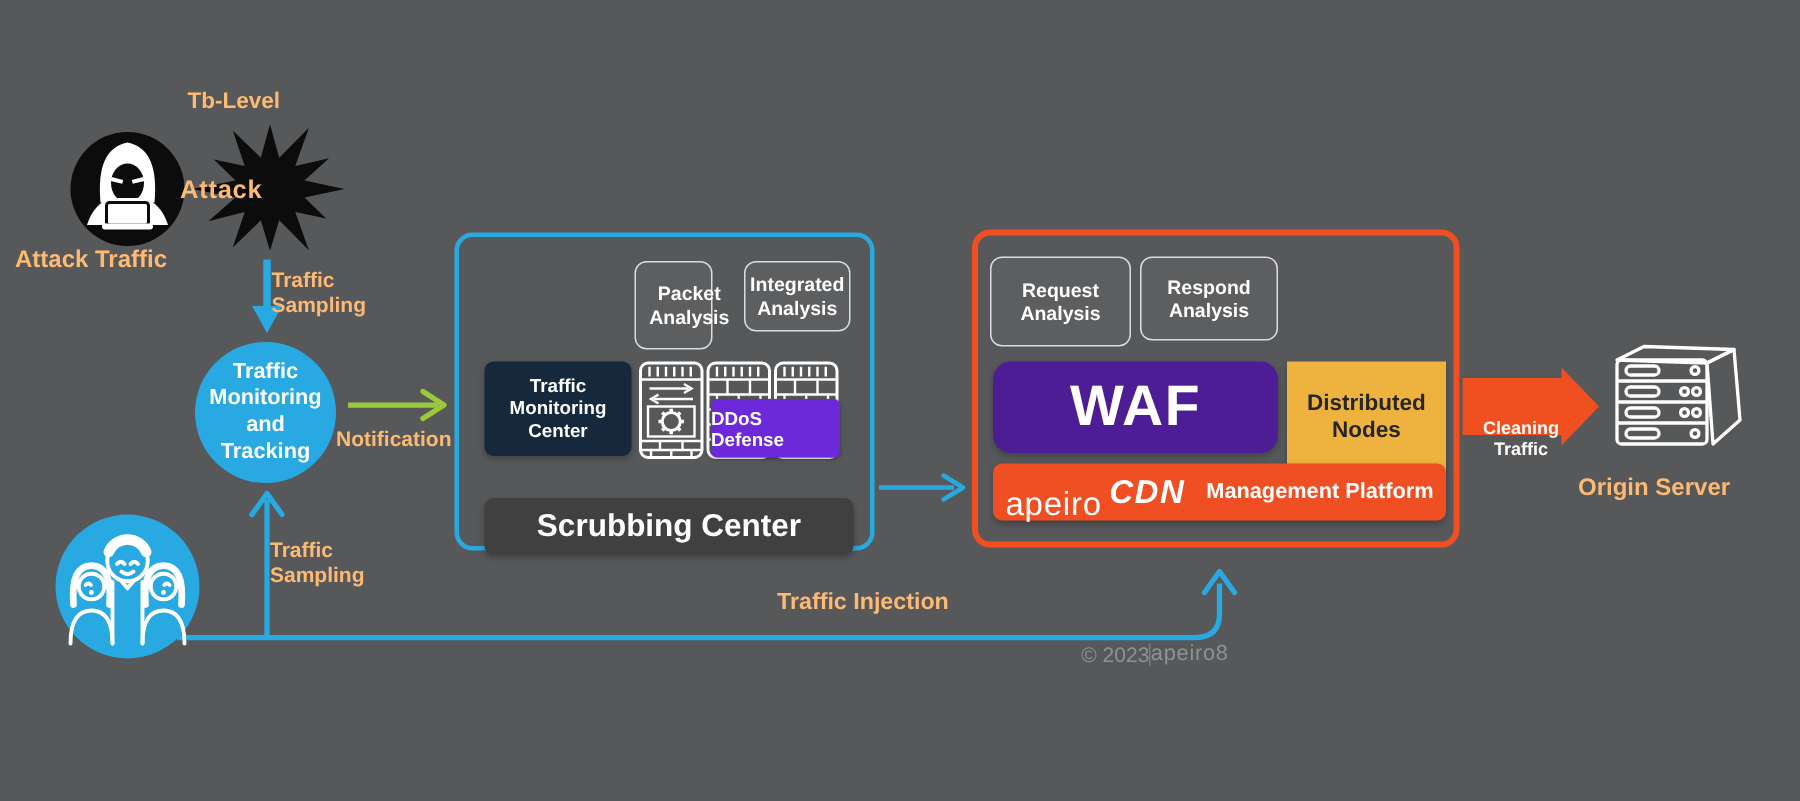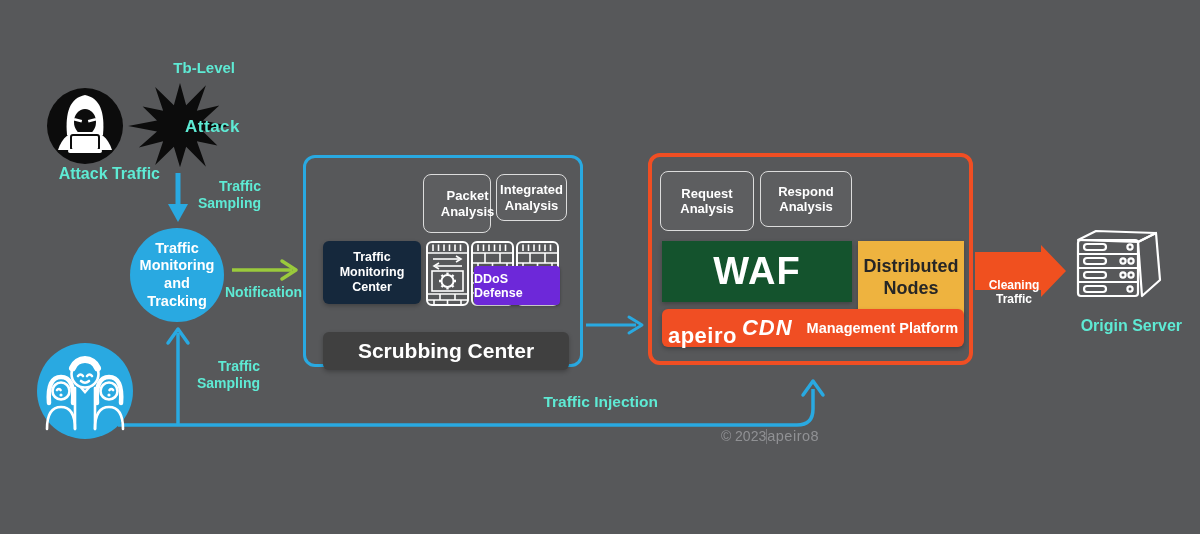--- a/index.html
+++ b/index.html
@@ -3,21 +3,21 @@
 <meta charset="utf-8">
 <style>
   html,body{margin:0;padding:0;background:#57585a;}
   .canvas{
     position:relative;width:1200px;height:534px;overflow:hidden;
     background:#57585a;
     font-family:"Liberation Sans","DejaVu Sans",sans-serif;
     color:#fff;
   }
   .abs{position:absolute;}
-  .lbl{font-weight:700;color:#5eead4;text-align:right;line-height:1.2;}
+  .lbl{font-weight:700;color:#fdba74;text-align:left;line-height:1.2;}
   .ml{white-space:pre-line;}
   .overlay{position:absolute;left:0;top:0;pointer-events:none;}
 
   
   .monitor-circle{
     left:130px;top:228px;width:94px;height:94px;border-radius:50%;
     background:#29a9e1;display:flex;align-items:center;justify-content:center;
     font-weight:700;font-size:14.5px;text-align:center;line-height:1.22;
   }
 
@@ -45,36 +45,36 @@
     display:flex;align-items:center;justify-content:center;
     font-weight:700;font-size:12.5px;box-shadow:0 1px 3px rgba(0,0,0,0.35);z-index:3;
   }
   .scrubbing-title{
     left:17px;top:154px;width:246px;height:38px;background:#404040;border-radius:6px;
     display:flex;align-items:center;justify-content:center;
     font-weight:700;font-size:21px;box-shadow:0 2px 4px rgba(0,0,0,0.25);margin-top:20px;
   }
 
   .waf-maroon{
-    left:10px;top:84px;width:190px;height:61px;background:#14532d;border-radius:0;
+    left:10px;top:84px;width:190px;height:61px;background:#4c1d95;border-radius:12px;
     display:flex;align-items:center;justify-content:center;
     font-weight:700;font-size:38px;letter-spacing:1px;box-shadow:0 2px 4px rgba(0,0,0,0.25);
   }
   .nodes-box{
     left:206px;top:84px;width:106px;height:74px;background:#eeb33f;border-radius:0;
     display:flex;align-items:center;justify-content:center;
-    font-weight:700;font-size:18px;color:#262626;text-align:center;line-height:1.2;
+    font-weight:700;font-size:15px;color:#262626;text-align:center;line-height:1.2;
     box-shadow:0 2px 4px rgba(0,0,0,0.25);
   }
   .cdn-bar{
     left:10px;top:152px;width:302px;height:38px;background:#f04e23;border-radius:6px;
     display:flex;align-items:center;justify-content:center;
     box-shadow:0 2px 4px rgba(0,0,0,0.25);
   }
-  .brand-name{font-weight:700;font-size:22px;letter-spacing:0.5px;margin-top:15px;}
+  .brand-name{font-weight:400;font-size:22px;letter-spacing:0.5px;margin-top:15px;}
   .brand-suffix{font-weight:800;font-style:italic;font-size:22px;margin-left:5px;letter-spacing:1px;}
   .platform-label{font-weight:700;font-size:14.5px;margin-left:14px;}
 
   .cleaning-label{
     left:973px;top:278px;width:82px;text-align:center;
     font-weight:700;font-size:12px;z-index:3;
   }
 
   .watermark{
     left:710px;top:428px;width:120px;display:flex;align-items:center;justify-content:center;
@@ -174,21 +174,21 @@
 
       <path d="M62,62 Q60,36 74,36 Q88,36 86,62" stroke-width="4.5"></path>
       <circle cx="74" cy="50" r="8.5"></circle>
       <path d="M74.5,49 q1.8,-2 3.6,0"></path>
       <circle cx="74" cy="54" r="1.6" fill="#ffffff" stroke="none"></circle>
       <path d="M60,88 Q60,66 74,66 Q88,66 88,88"></path>
     </g>
   </svg>
 
   <div class="abs group-box scrubbing-box">
-    <div class="abs an-box ml" style="left:117px;top:16px;width:68px;height:59px;padding-left:21px;">Packet
+    <div class="abs an-box ml" style="left:117px;top:16px;width:52px;height:59px;padding-left:21px;">Packet
 Analysis</div>
     <div class="abs an-box ml" style="left:190px;top:16px;width:71px;height:47px;">Integrated
 Analysis</div>
 
     <div class="abs tmc-box ml">Traffic
 Monitoring
 Center</div>
 
     <svg class="abs" style="left:119px;top:82px;" width="145" height="68" viewBox="0 0 145 68">
       <g stroke="#ffffff" fill="none" stroke-width="1.6">

